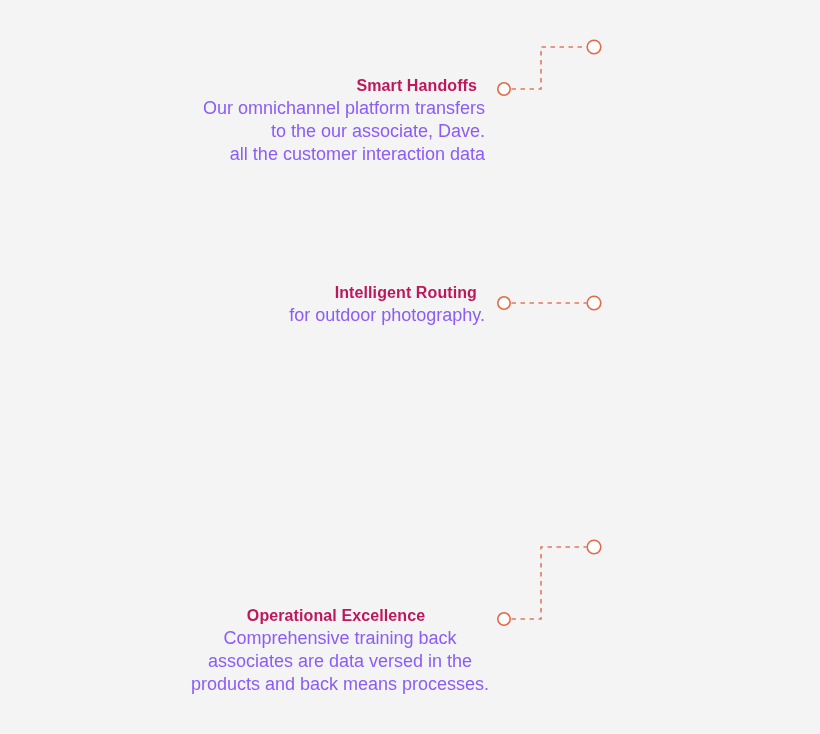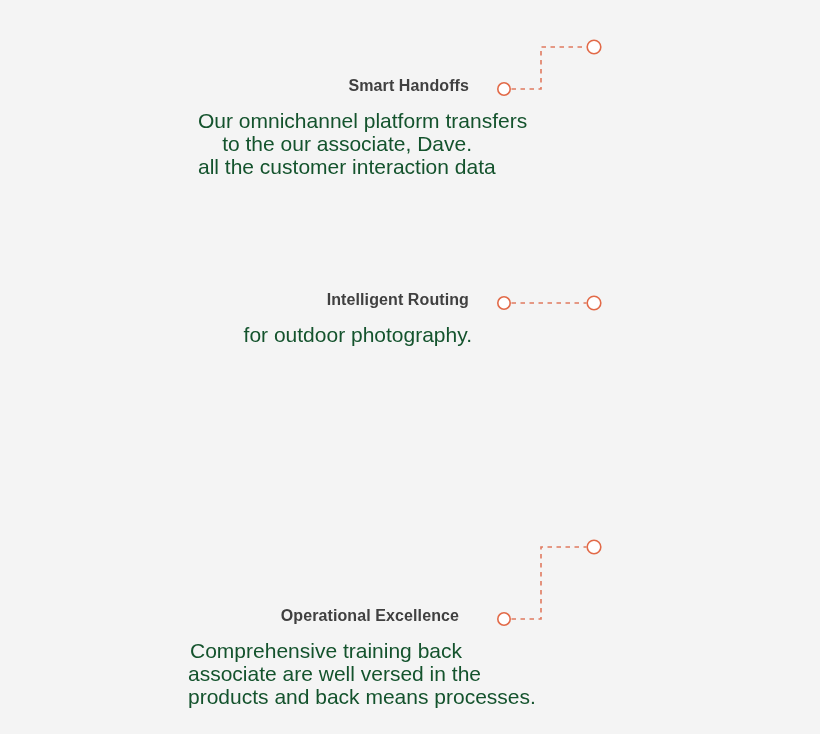--- a/index.html
+++ b/index.html
@@ -36,43 +36,43 @@
   
   .step-block {
     position: absolute;
     text-align: right;
     width: 300px;
   }
   .step-block .step-title {
     font-family: "Liberation Sans", sans-serif;
     font-size: 16px;
     font-weight: bold;
-    color: #404040;
+    color: #be185d;
     line-height: 20px;
     letter-spacing: 0.1px;
     white-space: nowrap;
-    margin: 0 16px 1px 0;
+    margin: 0 8px 1px 0;
   }
   .step-block .step-desc {
     font-family: "Liberation Sans", sans-serif;
-    font-size: 21px;
+    font-size: 18px;
     font-weight: normal;
-    color: #14532d;
+    color: #8b5cf6;
     line-height: 23.2px;
-    margin: 13px;
+    margin: 0;
   }
   .step-block .step-desc .desc-line {
     display: block;
     white-space: nowrap;
   }
 
   
   #step-1 { left: 185px; top: 76px;  }
-  #step-2 { left: 185px; top: 290px; }
-  #step-3 { left: 175px; top: 606px; }
+  #step-2 { left: 185px; top: 283px; }
+  #step-3 { left: 190px; top: 606px; text-align: center; }
 </style>
 </head>
 <body>
 
 <div id="canvas">
 
   <svg id="connectors" viewBox="0 0 820 734" width="820" height="734" xmlns="http://www.w3.org/2000/svg">
 
     <g>
       <path d="M 511.5 89 L 541 89 L 541 47 L 586.5 47" fill="none" stroke="#e07a5f" stroke-width="1.6" stroke-dasharray="4.5 4.5" stroke-linecap="butt"></path>
@@ -106,18 +106,18 @@
     <div class="step-title">Intelligent Routing</div>
     <div class="step-desc">
       <span class="desc-line">for outdoor photography.</span>
     </div>
   </div>
 
   <div class="step-block" id="step-3">
     <div class="step-title">Operational Excellence</div>
     <div class="step-desc">
       <span class="desc-line">Comprehensive training back</span>
-      <span class="desc-line">associate are well versed in the</span>
+      <span class="desc-line">associates are data versed in the</span>
       <span class="desc-line">products and back means processes.</span>
     </div>
   </div>
 
 </div>
 
 </body></html>

